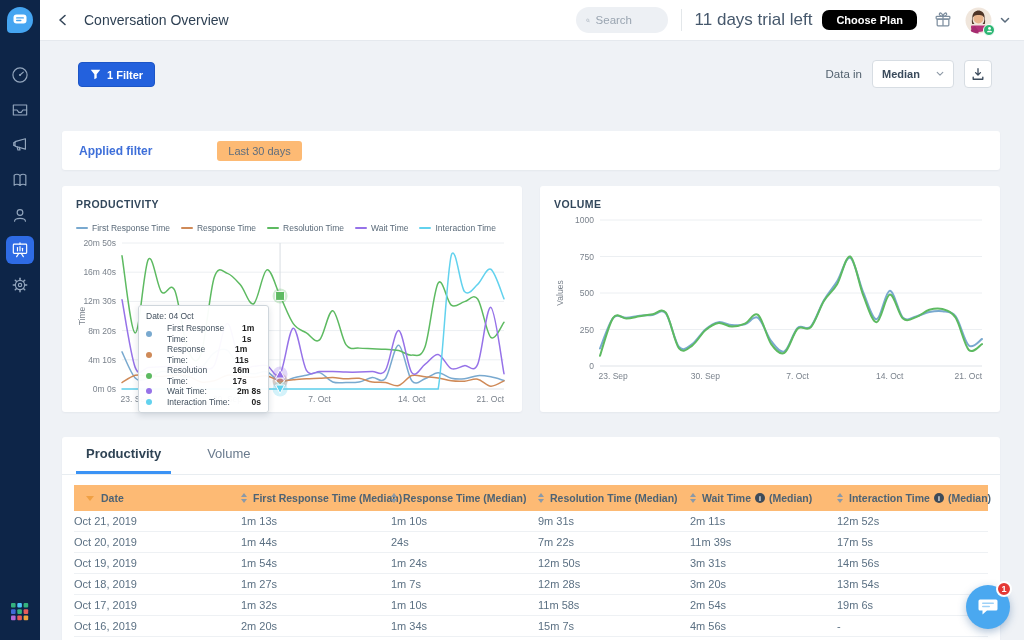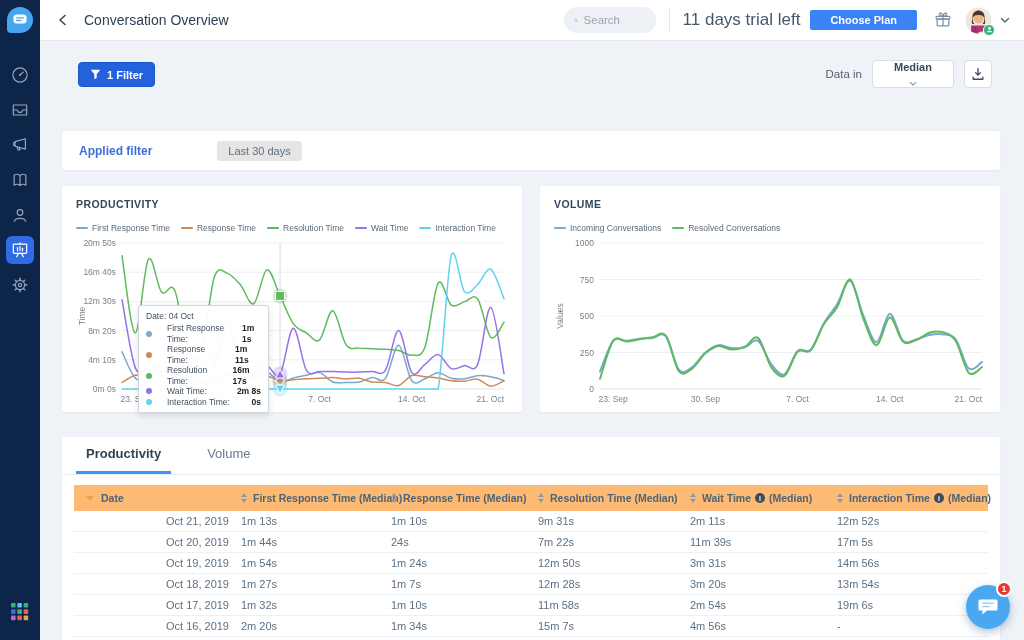--- a/index.html
+++ b/index.html
@@ -22,46 +22,46 @@
          border-bottom:1px solid #e5e9ee; display:flex; align-items:center; z-index:20; }
   .hdr .back { margin-left:16px; display:flex; align-items:center; cursor:pointer; }
   .hdr .title { margin-left:14px; font-size:14px; font-weight:500; color:#2f4154;text-align:center; }
   .hdr .right { margin-left:auto; display:flex; align-items:center; margin-right:14px; }
   .search-pill { width:92px; height:26px; background:#edf0f4; border-radius:13px; display:flex; align-items:center; padding:0 10px; }
   .search-pill input { border:none; outline:none; background:transparent; width:62px; margin-left:6px;
                        font-size:11.5px; color:#53626f; font-family:"Liberation Sans",sans-serif; }
   .search-pill input::placeholder { color:#9aa5b1; }
   .hdr .vdiv { width:1px; height:22px; background:#e3e7ea; margin:0 13px; }
   .trial { font-size:17px; color:#46586c; margin-right:10px; }
-  .plan-btn { background:#3b82f6; color:#fff; font-size:11px; font-weight:bold; border:none; border-radius:2px;
-              padding:4px 20px; cursor:pointer; }
+  .plan-btn { background:#000000; color:#fff; font-size:11px; font-weight:bold; border:none; border-radius:7px;
+              padding:4px 14px; cursor:pointer; }
   .gift { margin:0 12px 0 16px; cursor:pointer; display:flex; }
   .avatar-wrap { position:relative; width:27px; height:27px; cursor:pointer; }
   .avatar-wrap .status { position:absolute; right:-3px; bottom:-2px; width:12px; height:12px; border-radius:50%;
                          background:#2bb673; border:1.5px solid #fff; display:flex; align-items:center; justify-content:center; }
   .caret { margin-left:8px; cursor:pointer; display:flex; }
 
   
   .main { position:absolute; left:40px; top:41px; width:984px; height:599px; background:#eff2f6; }
   .card { position:absolute; background:#fff; border-radius:3px; box-shadow:0 1px 2px rgba(30,50,70,.05); }
 
   .filter-btn { position:absolute; left:38px; top:21px; height:25px; background:#2361dd; border:1px solid #1c55c6;
                 color:#fff; border-radius:4px; font-size:11px; font-weight:bold; display:flex; align-items:center;
                 gap:6px; padding:0 11px; cursor:pointer; }
   .toolbar-right { position:absolute; right:32px; top:19px; display:flex; align-items:center; }
   .data-in { font-size:11.5px; color:#53626f; margin-right:10px; }
   .select { width:82px; height:28px; background:#fff; border:1px solid #d7dde3; border-radius:4px;
             display:flex; align-items:center; justify-content:space-between; padding:0 9px; font-size:11px;
-            font-weight:bold; color:#3a4a5b; cursor:pointer;flex-direction:column; }
+            font-weight:bold; color:#3a4a5b; cursor:pointer; }
   .dl-btn { width:28px; height:28px; margin-left:10px; background:#fff; border:1px solid #d7dde3; border-radius:4px;
             display:flex; align-items:center; justify-content:center; cursor:pointer; }
 
   .applied { left:22px; top:90px; width:938px; height:39px; display:flex; align-items:center; }
   .applied .lbl { margin-left:17px; font-size:12px; font-weight:bold; color:#3e6fd9; }
-  .chip { margin-left:65px; background:#e5e5e5; border-radius:3px; padding:4px 11px; font-size:11px; color:#5f6e7e; }
+  .chip { margin-left:65px; background:#fdba74; border-radius:3px; padding:4px 11px; font-size:11px; color:#5f6e7e; }
 
   .chart-card { top:145px; width:460px; height:226px; padding:12px 14px; }
   .chart-card.left  { left:22px; }
   .chart-card.right { left:500px; }
   .c-title { font-size:10.5px; font-weight:bold; letter-spacing:.4px; color:#32475b; }
   .legend { display:flex; align-items:center; gap:11px; margin-top:13px; white-space:nowrap; overflow:hidden; }
   .legend .item { display:flex; align-items:center; gap:4px; cursor:pointer; }
   .legend .sw { width:12px; height:2px; border-radius:1px; }
   .legend .lab { font-size:8.5px; color:#5a6a79; }
   .chart-wrap { position:relative; margin-top:4px; height:168px; }
@@ -89,21 +89,21 @@
   .sort i { width:0; height:0; border-left:3px solid transparent; border-right:3px solid transparent; }
   .sort .up { border-bottom:4px solid #8a99a8; }
   .sort .dn { border-top:4px solid #8a99a8; }
   .date-sort { width:0; height:0; border-left:4px solid transparent; border-right:4px solid transparent;
                border-top:5px solid #f0a043; margin-right:7px; }
   .info-dot { width:10px; height:10px; border-radius:50%; background:#3e4b59; color:#fff; font-size:7px;
               font-weight:bold; display:inline-flex; align-items:center; justify-content:center; margin:0 4px; }
   .trow { display:grid; grid-template-columns:155px 150px 147px 152px 147px 1fr; height:21px;
           align-items:center; border-bottom:1px solid #eef1f4; }
   .trow .td { font-size:11px; color:#5b7083; padding-left:12px; white-space:nowrap; }
-  .trow .td:first-child { padding-left:0;text-align:right; }
+  .trow .td:first-child { padding-left:0; }
 
   
   .chat-fab { position:absolute; left:966px; top:585px; width:44px; height:44px; border-radius:50%;
               background:#4aa8f0; box-shadow:0 3px 8px rgba(30,80,140,.35); display:flex; align-items:center;
               justify-content:center; cursor:pointer; z-index:40; }
   .chat-fab .badge { position:absolute; right:-2px; top:-4px; min-width:16px; height:16px; border-radius:8px;
                      background:#e53935; border:2px solid #fff; color:#fff; font-size:9px; font-weight:bold;
                      display:flex; align-items:center; justify-content:center; padding:0 3px; }
   svg { display:block; }
 </style>
@@ -370,30 +370,20 @@
             <span class="dot" style="background:#62d2ee"></span>
             <span>Interaction Time:</span>
             <span class="val">0s</span>
           </div>
         </div>
     </div>
   </div>
 
   <div class="card chart-card right">
     <div class="c-title">VOLUME</div>
-    <div class="legend" id="legend-1">
-        <span class="item">
-          <span class="sw" style="background:#79a9cf"></span>
-          <span class="lab">Incoming Conversations</span>
-        </span>
-        <span class="item">
-          <span class="sw" style="background:#5dba61"></span>
-          <span class="lab">Resolved Conversations</span>
-        </span>
-      </div>
     <div class="chart-wrap">
       <svg id="chart-1" width="432" height="168">
           <line x1="46" x2="428" y1="152" y2="152" stroke="#dfe3e8" stroke-width="1"></line>
           <text x="40" y="155" text-anchor="end" font-size="8.5" fill="#7a828c" font-family="Liberation Sans, sans-serif">0</text>
           <line x1="46" x2="428" y1="115.5" y2="115.5" stroke="#ecefF2" stroke-width="1"></line>
           <text x="40" y="118.5" text-anchor="end" font-size="8.5" fill="#7a828c" font-family="Liberation Sans, sans-serif">250</text>
           <line x1="46" x2="428" y1="79" y2="79" stroke="#ecefF2" stroke-width="1"></line>
           <text x="40" y="82" text-anchor="end" font-size="8.5" fill="#7a828c" font-family="Liberation Sans, sans-serif">500</text>
           <line x1="46" x2="428" y1="42.5" y2="42.5" stroke="#ecefF2" stroke-width="1"></line>
           <text x="40" y="45.5" text-anchor="end" font-size="8.5" fill="#7a828c" font-family="Liberation Sans, sans-serif">750</text>

